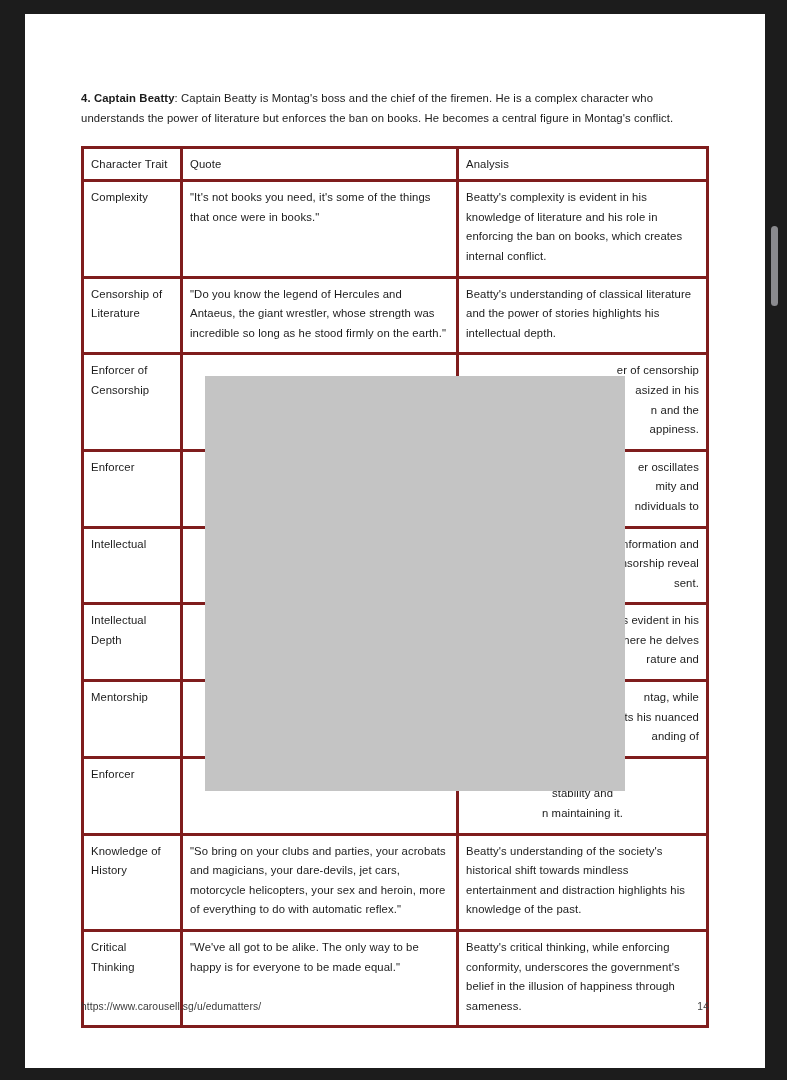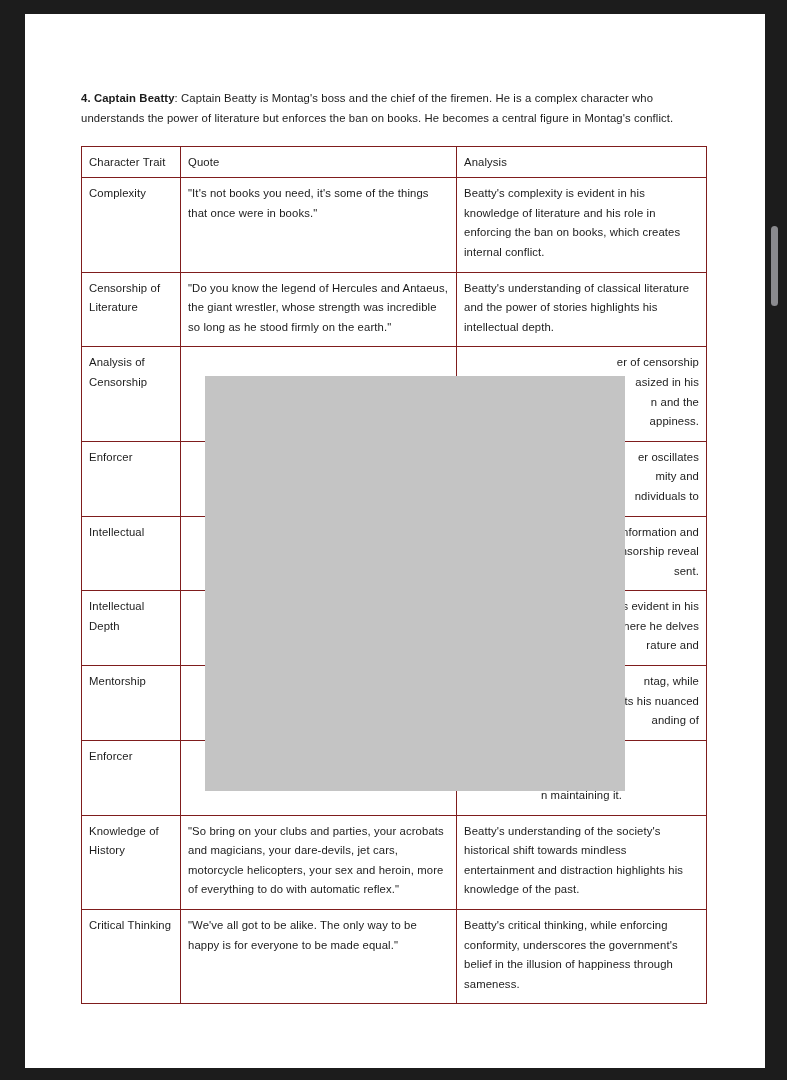--- a/index.html
+++ b/index.html
@@ -50,21 +50,21 @@
 
   
   table.trait-table {
     border-collapse: collapse;
     width: 625px;
     table-layout: fixed;
     font-size: 11.3px;
     color: #1b1b1b;
   }
   table.trait-table td {
-    border: 1px solid #7f1d1d;
+    border: 3px solid #7f1d1d;
     vertical-align: top;
     padding: 6px 7px 9px 7px;
     line-height: 19.6px;
     letter-spacing: 0.01em;
   }
   col.c-trait    { width: 99px; }
   col.c-quote    { width: 276px; }
   col.c-analysis { width: 250px; }
 
   tr.head td { padding-bottom: 5px; }
@@ -140,21 +140,21 @@
             <td>Complexity</td>
             <td>"It's not books you need, it's some of the things that once were in books."</td>
             <td>Beatty's complexity is evident in his knowledge of literature and his role in enforcing the ban on books, which creates internal conflict.</td>
           </tr>
           <tr>
             <td>Censorship of Literature</td>
             <td>"Do you know the legend of Hercules and Antaeus, the giant wrestler, whose strength was incredible so long as he stood firmly on the earth."</td>
             <td>Beatty's understanding of classical literature and the power of stories highlights his intellectual depth.</td>
           </tr>
           <tr>
-            <td>Analysis of Censorship</td>
+            <td>Enforcer of Censorship</td>
             <td></td>
             <td style="white-space: pre-line; text-align: right;">er of censorship
 asized in his
 n and the
 appiness.</td>
           </tr>
           <tr>
             <td>Enforcer</td>
             <td></td>
             <td style="white-space: pre-line; text-align: right;">er oscillates
@@ -199,19 +199,23 @@
             <td>"We've all got to be alike. The only way to be happy is for everyone to be made equal."</td>
             <td>Beatty's critical thinking, while enforcing conformity, underscores the government's belief in the illusion of happiness through sameness.</td>
           </tr>
         </tbody>
       </table>
 
     </div>
 
     <div id="redaction"></div>
 
+    <div id="footer">
+      <span>https://www.carousell.sg/u/edumatters/</span>
+      <span>14</span>
+    </div>
   </div>
 
   <div id="scroll-track">
     <div id="scroll-thumb"></div>
   </div>
 
 </div>
 
 </body></html>

